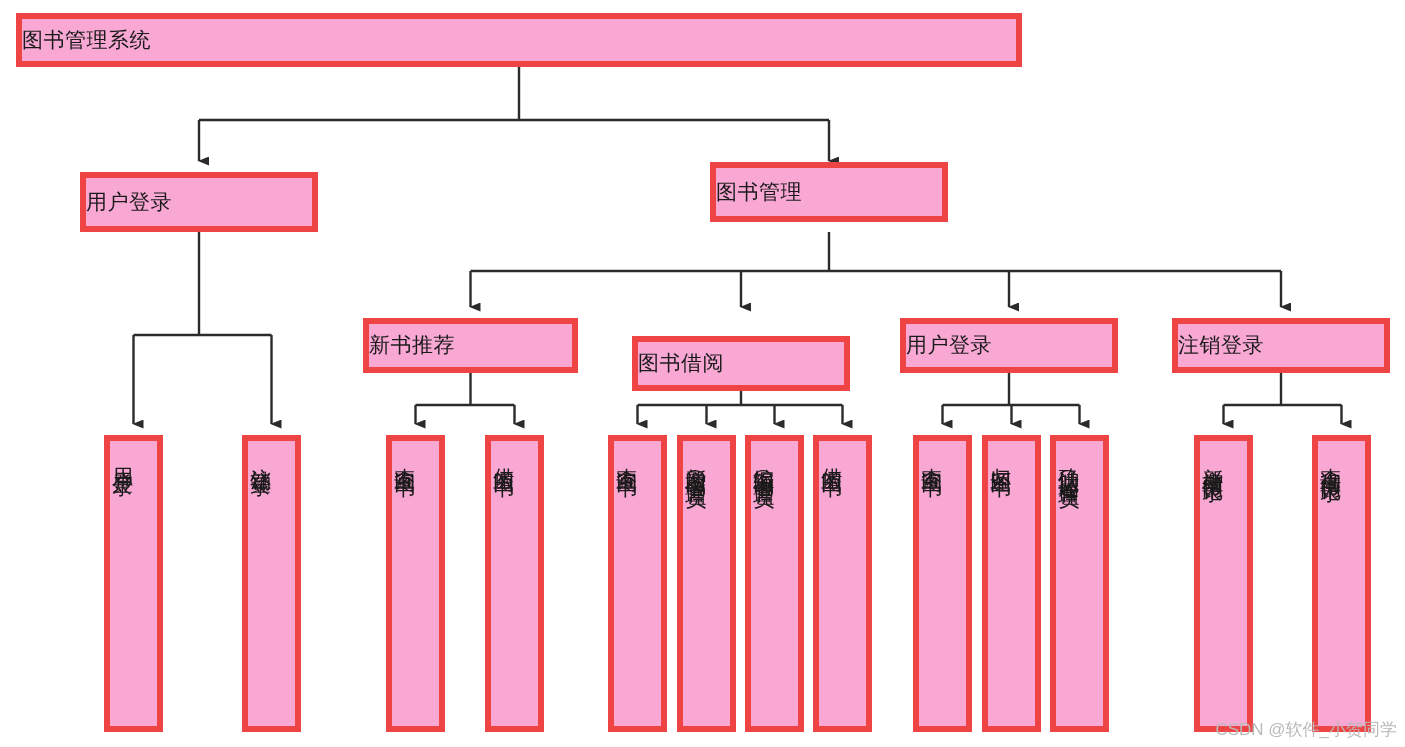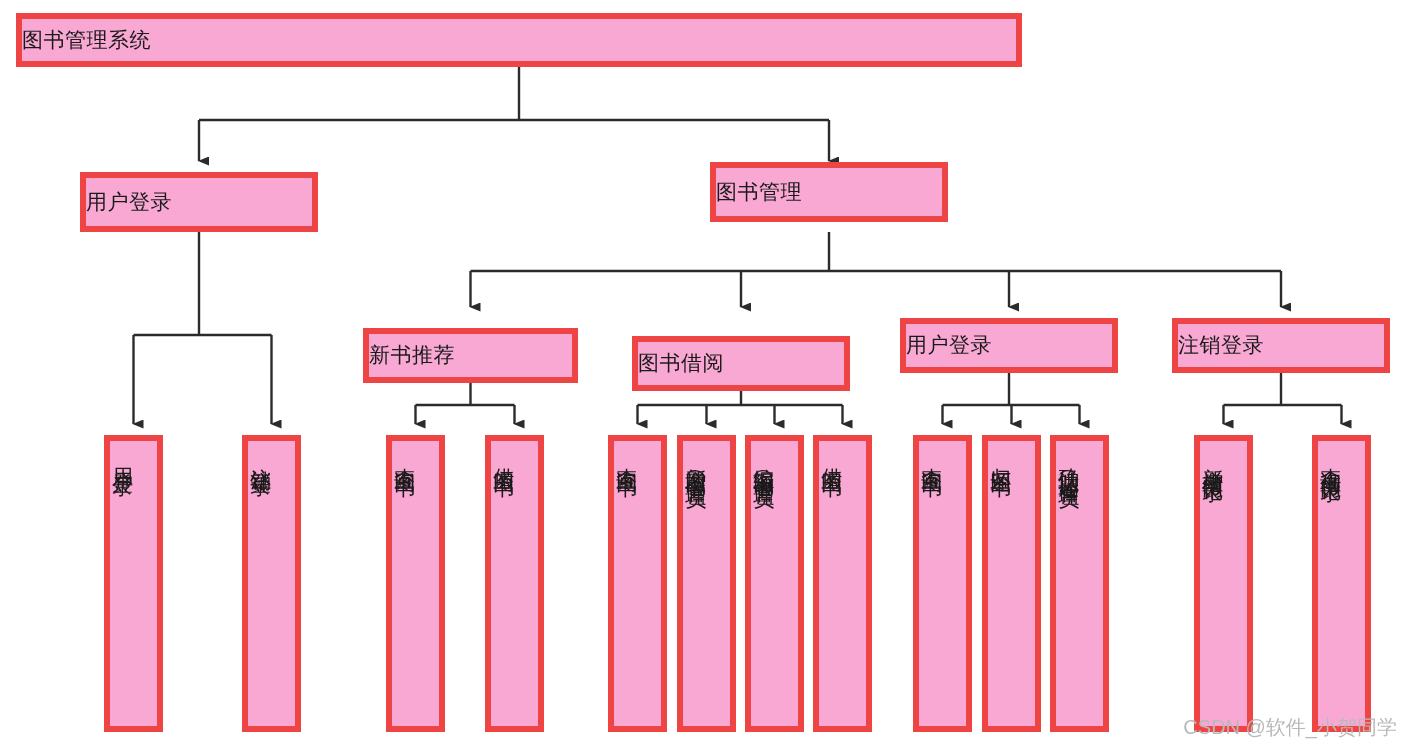--- a/index.html
+++ b/index.html
@@ -52,21 +52,21 @@
   .node.vertical .node-label {
     writing-mode: vertical-rl;
     text-orientation: upright;
     font-size: 21px;
     letter-spacing: 3px;
   }
   #watermark {
     position: absolute;
     right: 8px;
     bottom: 6px;
-    font-size: 20px;
+    font-size: 17px;
     color: #b9b9b9;
     z-index: 5;
     white-space: nowrap;
     pointer-events: none;
   }
 </style>
 </head>
 <body>
 
 <div id="diagram-root">
@@ -119,21 +119,21 @@
   </div>
 
   <div class="node horizontal" style="left: 80px; top: 172px; width: 238px; height: 60px;">
     <span class="node-label">用户登录</span>
   </div>
 
   <div class="node horizontal" style="left: 710px; top: 162px; width: 238px; height: 60px;">
     <span class="node-label">图书管理</span>
   </div>
 
-  <div class="node horizontal" style="left: 363px; top: 328px; width: 215px; height: 55px;">
+  <div class="node horizontal" style="left: 363px; top: 318px; width: 215px; height: 55px;">
     <span class="node-label">新书推荐</span>
   </div>
 
   <div class="node horizontal" style="left: 632px; top: 336px; width: 218px; height: 55px;">
     <span class="node-label">图书借阅</span>
   </div>
 
   <div class="node horizontal" style="left: 900px; top: 318px; width: 218px; height: 55px;">
     <span class="node-label">用户登录</span>
   </div>

